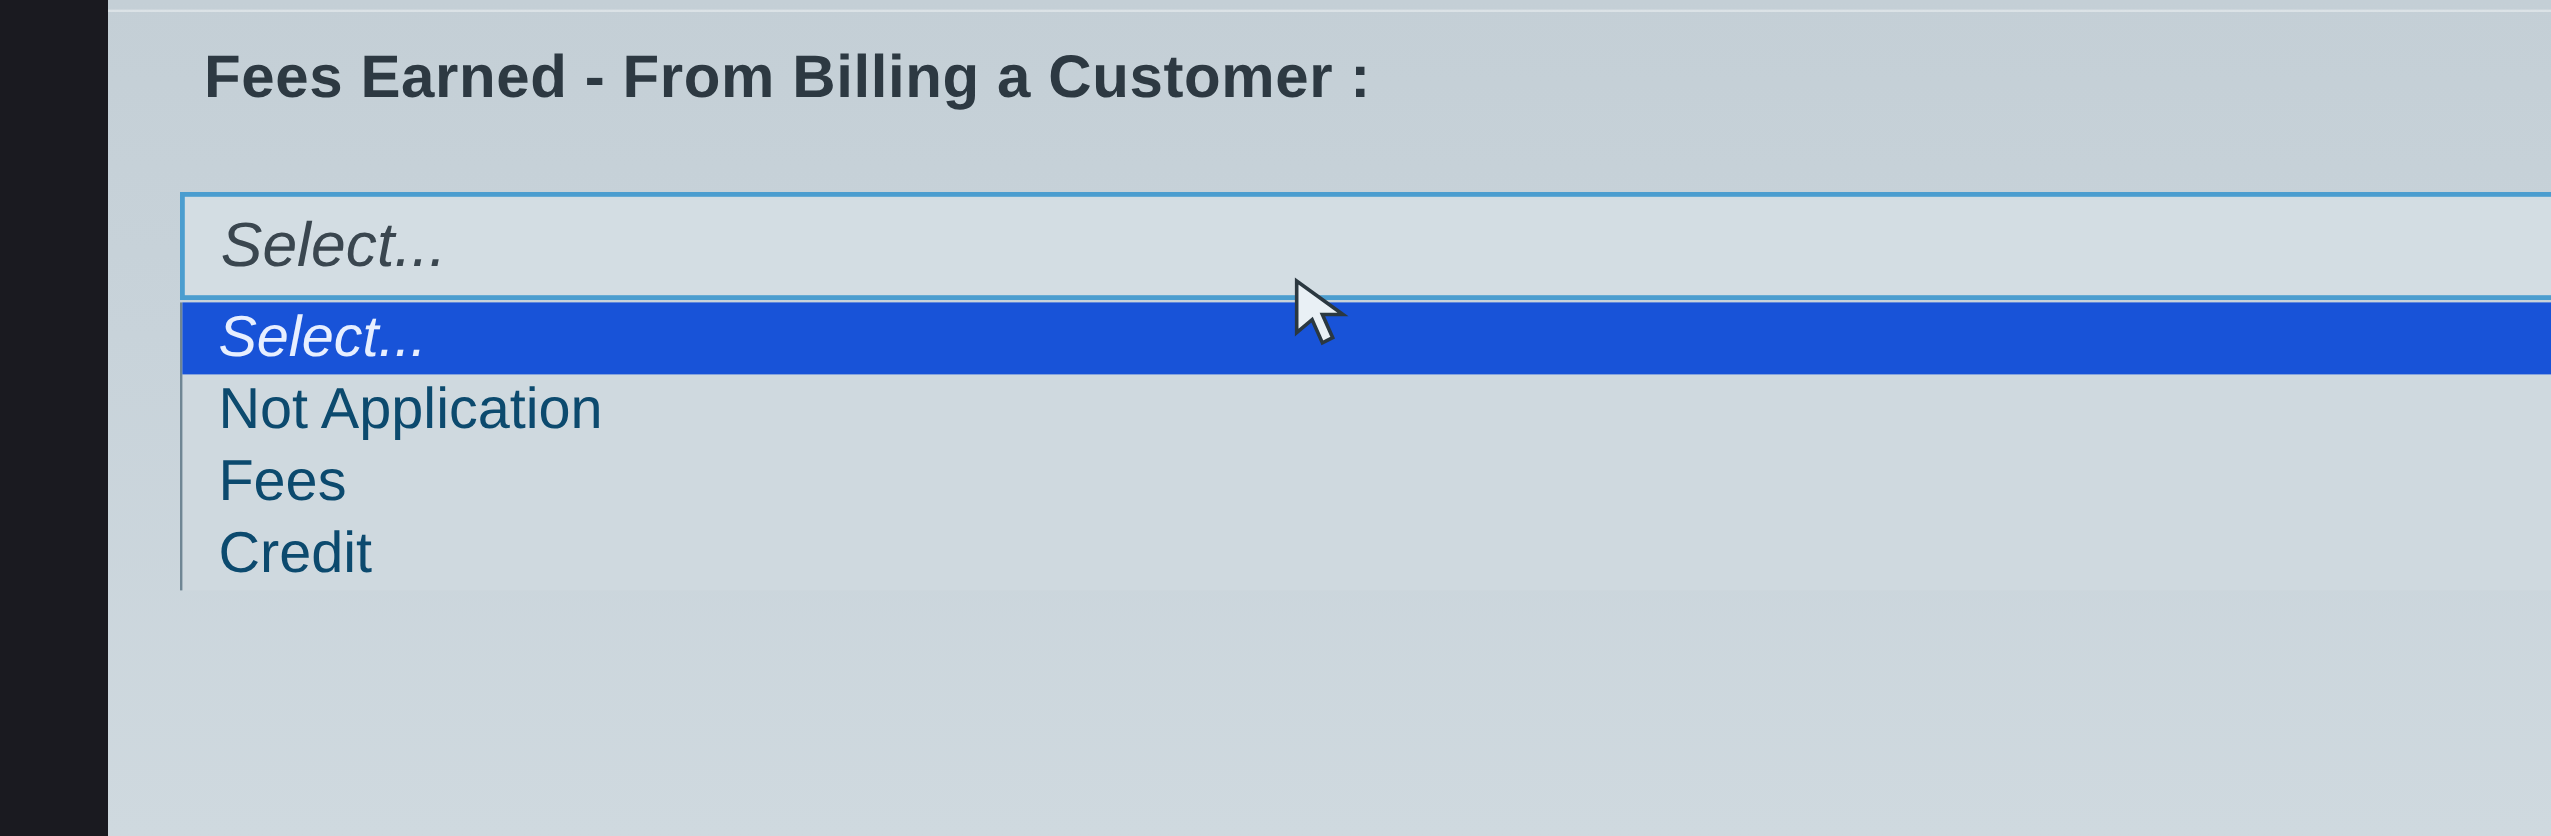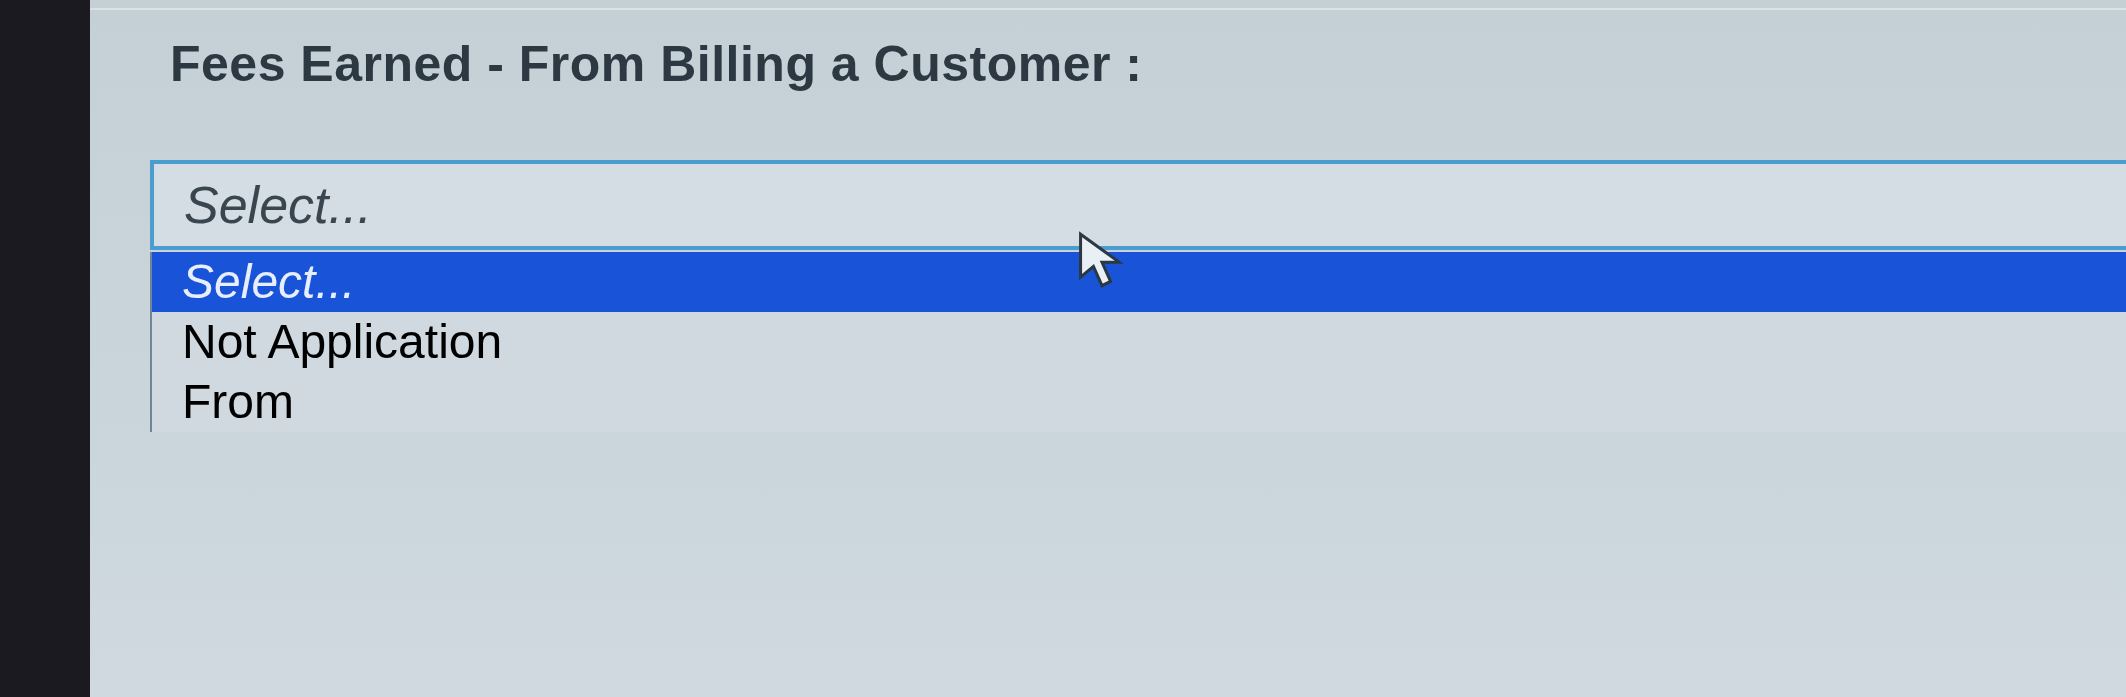--- a/index.html
+++ b/index.html
@@ -59,21 +59,21 @@
     right:0;
     background:#cfd9df;
     border-left:2px solid #6f8694;
     border-bottom:none;
   }
   .option{
     height:60px;
     line-height:60px;
     padding-left:30px;
     font-size:48px;
-    color:#000000;
+    color:#0c4a6e;
     white-space:nowrap;
   }
   .option.selected{
     background:#1853d8;
     color:#e7efff;
     font-style:italic;
   }
   .cursor{
     position:absolute;
     left:985px;
@@ -92,21 +92,22 @@
 
   <div class="label">Fees Earned - From Billing a Customer :</div>
 
   <div class="combo">
     <span class="combo-text">Select...</span>
   </div>
 
   <div class="listbox">
     <div class="option selected">Select...</div>
     <div class="option">Not Application</div>
-    <div class="option">From</div>
+    <div class="option">Fees</div>
+    <div class="option">Credit</div>
   </div>
 
   <div class="cursor">
     <svg viewBox="0 0 24 28">
       <path d="M2 2 L2 22 L8 17 L12 26 L16 24 L12 15 L20 15 Z" fill="#e9f0f5" stroke="#2b3840" stroke-width="1.4"></path>
     </svg>
   </div>
 </div>
 
 </body></html>

